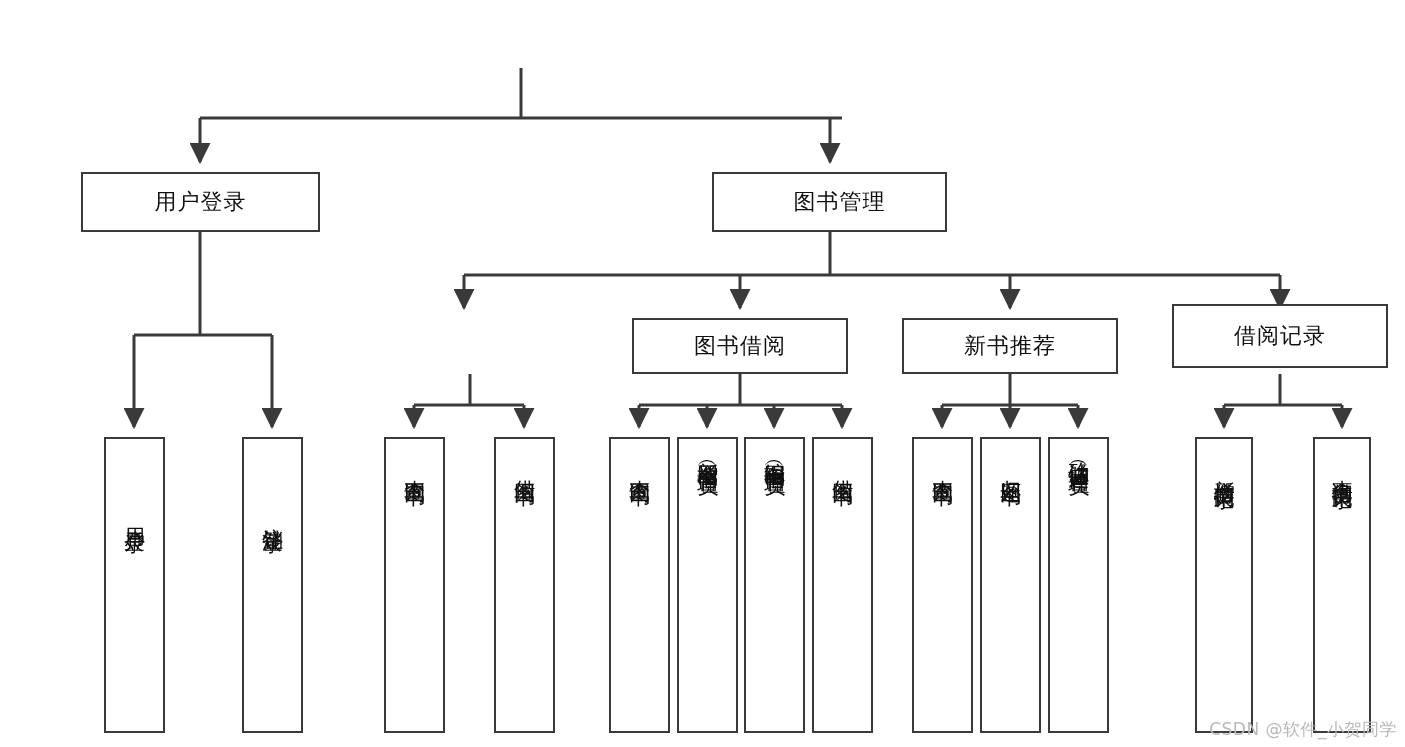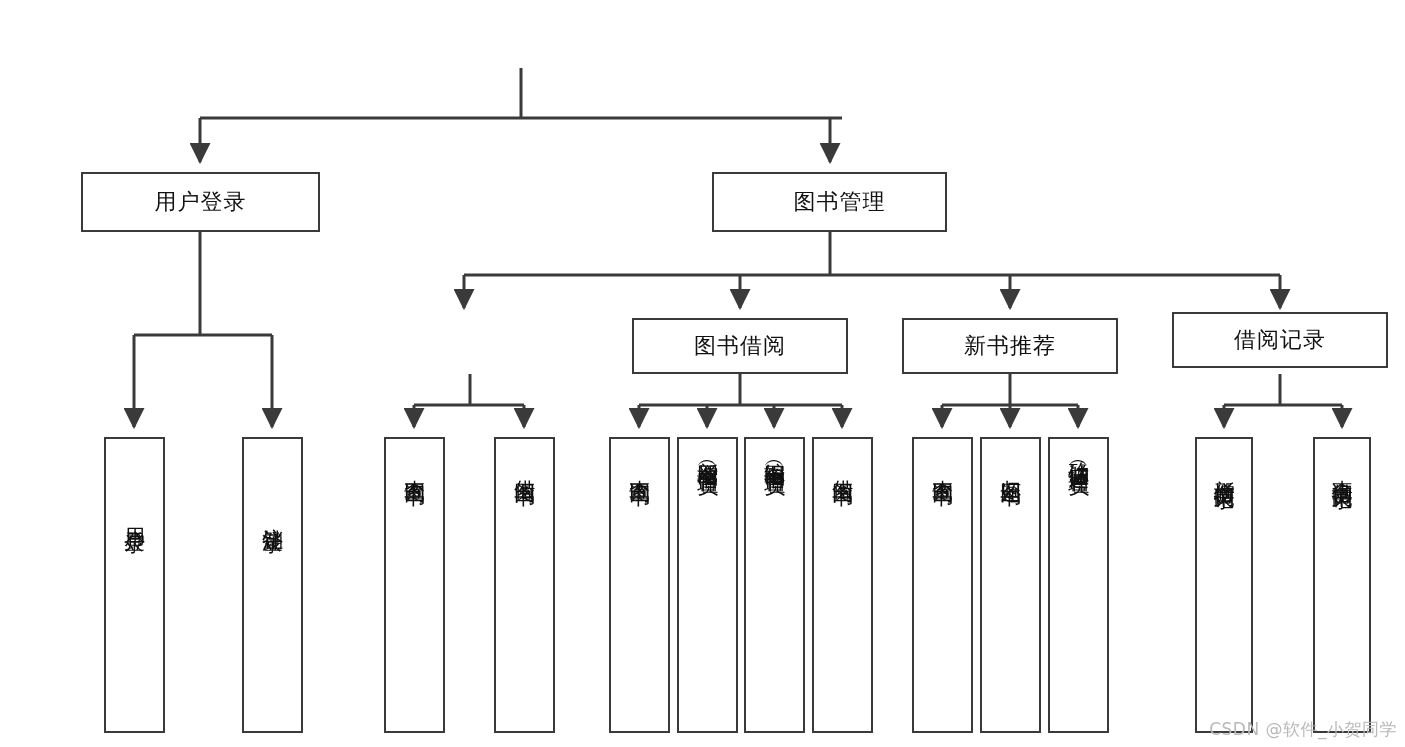--- a/index.html
+++ b/index.html
@@ -140,21 +140,21 @@
   <div class="node branch" style="left:712px; top:172px; width:235px; height:60px;padding-left:20px;">
     <span>图书管理</span>
   </div>
 
   <div class="node branch" style="left:632px; top:318px; width:216px; height:56px;">
     <span>图书借阅</span>
   </div>
   <div class="node branch" style="left:902px; top:318px; width:216px; height:56px;">
     <span>新书推荐</span>
   </div>
-  <div class="node branch" style="left:1172px; top:312px; width:216px; height:56px;align-items:center;">
+  <div class="node branch" style="left:1172px; top:304px; width:216px; height:64px;align-items:center;">
     <span>借阅记录</span>
   </div>
 
   <div class="node leaf leaf-short" style="left:104px; top:437px; width:61px; height:296px;">
     <span class="vtext">用户登录</span>
   </div>
   <div class="node leaf leaf-short" style="left:242px; top:437px; width:61px; height:296px;">
     <span class="vtext">注销登录</span>
   </div>
 

